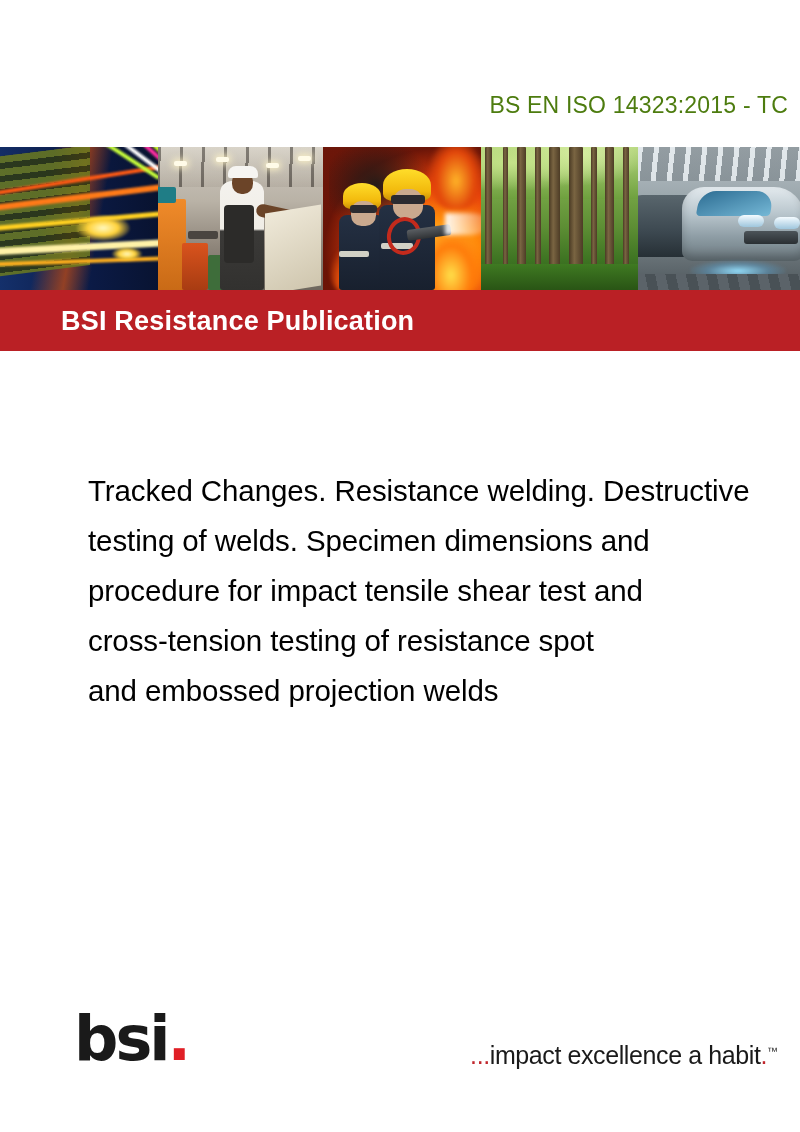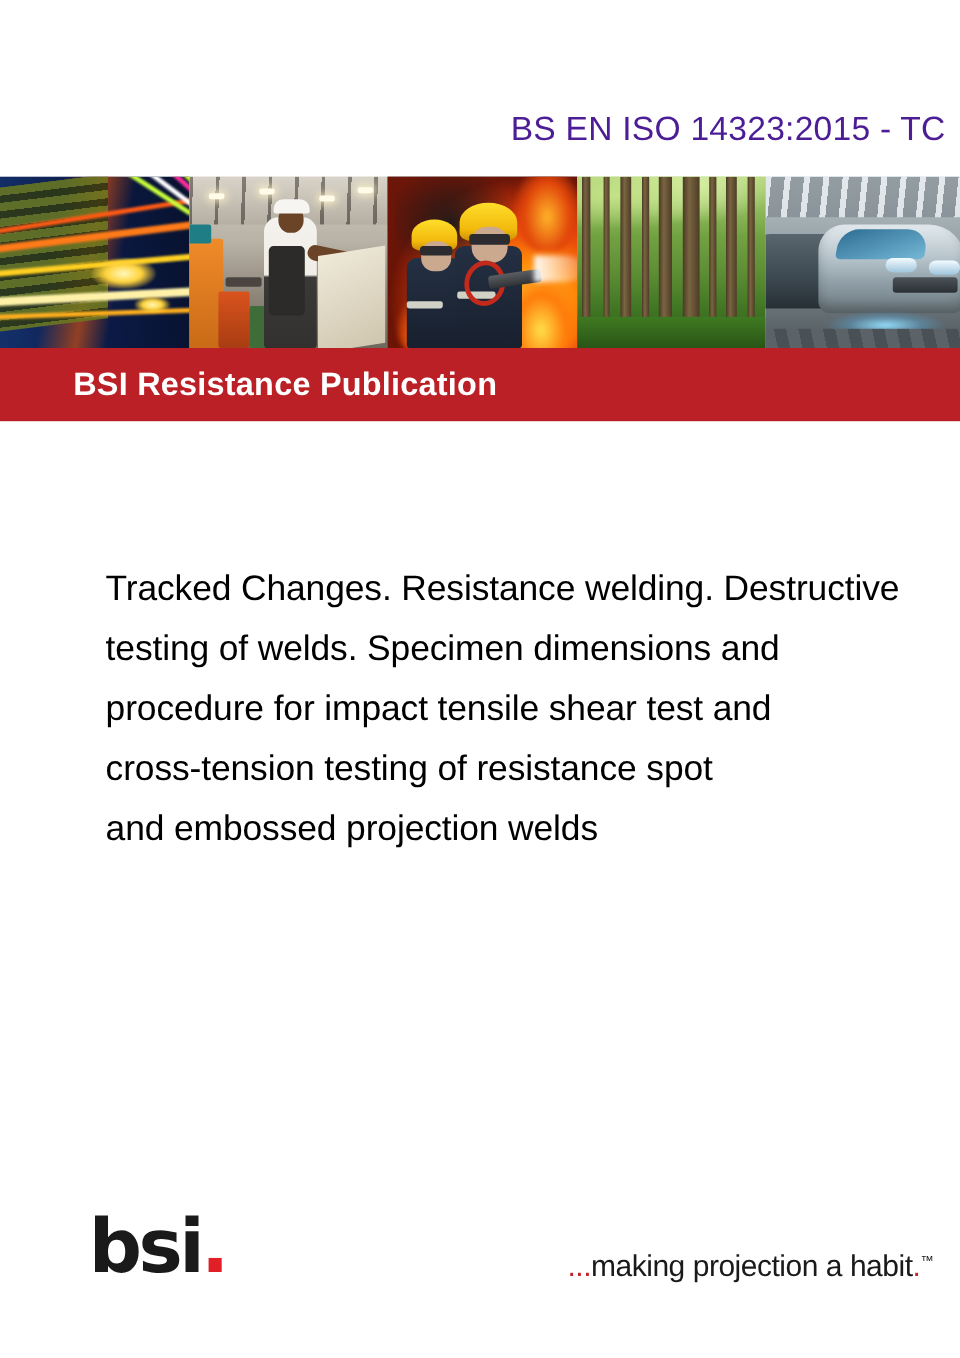--- a/index.html
+++ b/index.html
@@ -14,22 +14,22 @@
     overflow: hidden;
     font-family: "Liberation Sans", sans-serif;
     -webkit-font-smoothing: antialiased;
   }
 
   
   .doc-number {
     position: absolute;
     top: 92px;
     right: 12px;
-    font-size: 28px;
-    color: #4c1d95;
+    font-size: 23px;
+    color: #4d7c0f;
     letter-spacing: 0.2px;
     white-space: nowrap;
   }
 
   
   .photo-strip {
     position: absolute;
     top: 147px;
     left: 0;
     width: 800px;
@@ -406,13 +406,13 @@
 <div class="title-block">
   <div class="title-line">Tracked Changes. Resistance welding. Destructive</div>
   <div class="title-line">testing of welds. Specimen dimensions and</div>
   <div class="title-line">procedure for impact tensile shear test and</div>
   <div class="title-line">cross-tension testing of resistance spot</div>
   <div class="title-line">and embossed projection welds</div>
 </div>
 
 <div class="bsi-logo"><span>bsi</span><span class="dot">.</span></div>
 
-<div class="tagline"><span class="ell">...</span><span>making projection a habit</span><span class="reddot">.</span><span class="tm">™</span></div>
+<div class="tagline"><span class="ell">...</span><span>impact excellence a habit</span><span class="reddot">.</span><span class="tm">™</span></div>
 
 </body></html>

